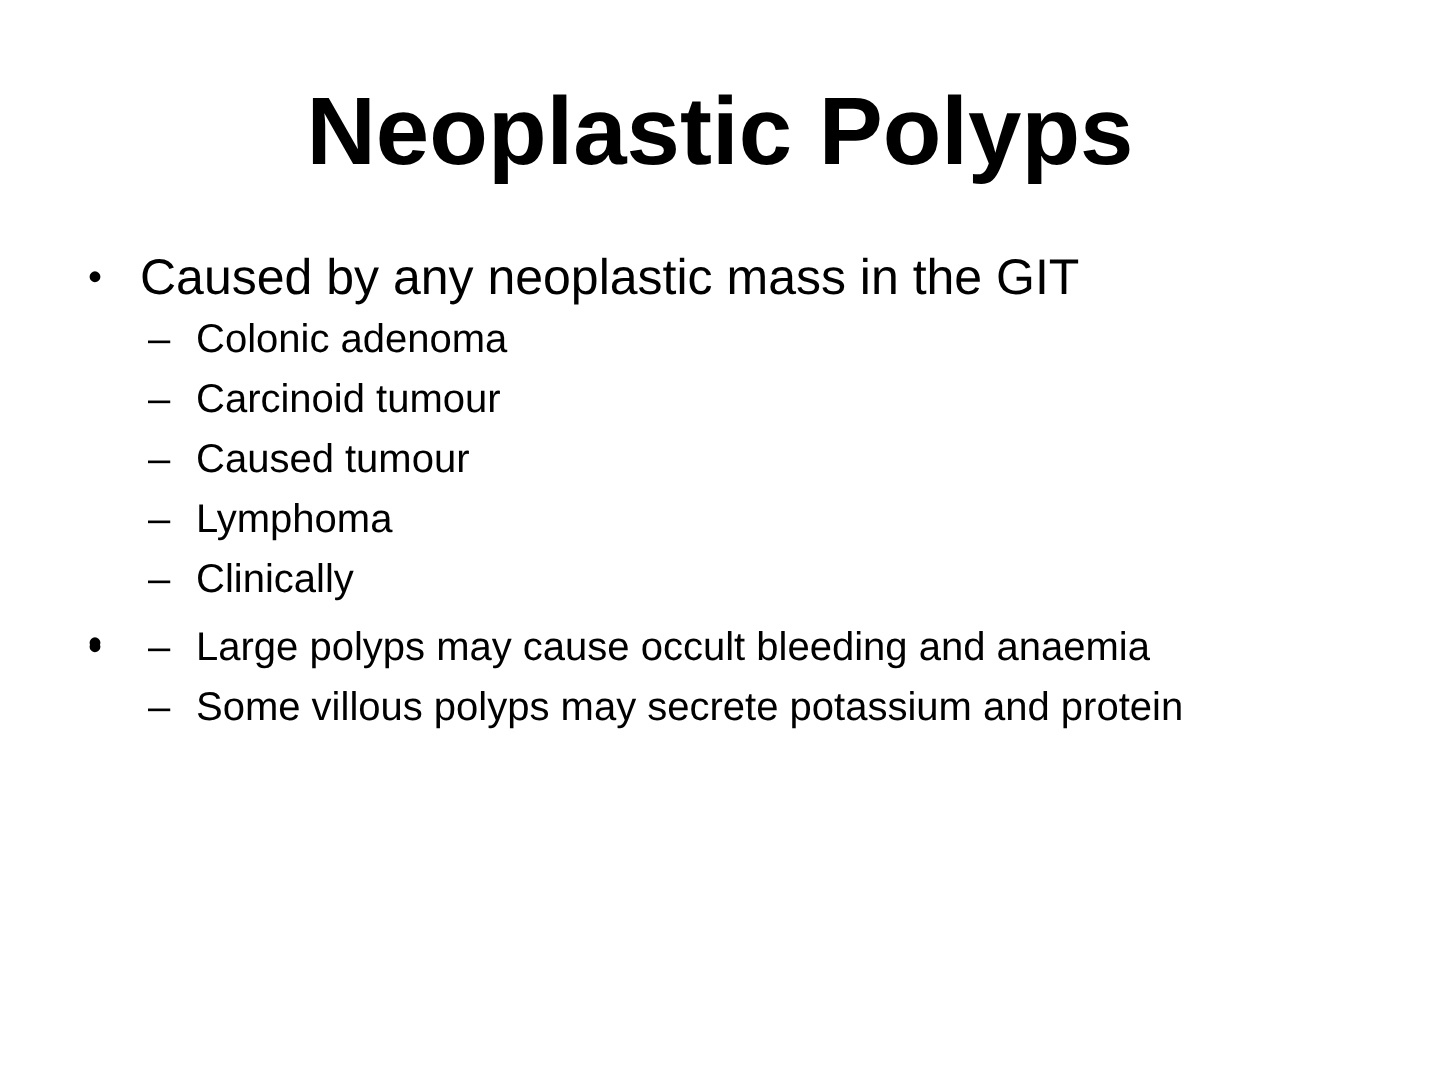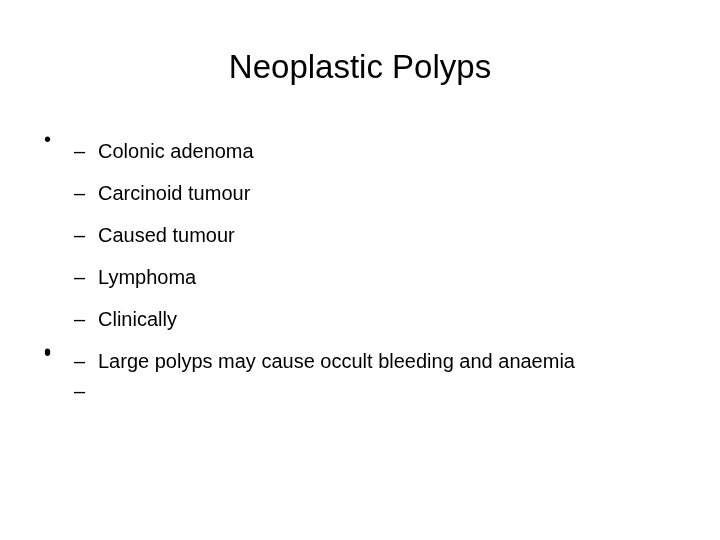--- a/index.html
+++ b/index.html
@@ -3,44 +3,45 @@
   <meta charset="utf-8">
   <style>
     html, body { margin: 0; padding: 0; }
     body {
       width: 720px; height: 540px; background: #ffffff; overflow: hidden;
       font-family: "Liberation Sans", "DejaVu Sans", sans-serif; color: #000;
       position: relative;
     }
     .title {
       position: absolute; left: 0; top: 42px; width: 720px; text-align: center;
-      font-size: 33px; line-height: 50px; color: #000;
+      font-size: 48px; line-height: 50px; color: #000; font-weight: bold;
     }
     .content { position: absolute; left: 44px; top: 124px; width: 660px; }
     .l1 {
       position: relative; padding-left: 26px; font-size: 25px; line-height: 31px;
     }
     .l1 .bullet { position: absolute; left: 0; top: 0; font-size: 20px; line-height: 31px; }
     .l2 {
       position: relative; padding-left: 54px; font-size: 20px; line-height: 30px;
       margin-left: 0;
     }
     .l2 .dash { position: absolute; left: 30px; top: 0; }
-    .l2 .txt { display: block; width: 600px; margin-top: 12px; }
+    .l2 .txt { display: block; width: 600px; }
     .l2.wrap { line-height: 27px; }
   </style>
 </head>
 <body>
 
 <div>
   <div class="title">Neoplastic Polyps</div>
 
   <div class="content">
     <div class="l1">
       <span class="bullet">•</span>
+      <span>Caused by any neoplastic mass in the GIT</span>
     </div>
     <div class="l2">
       <span class="dash">–</span>
       <span class="txt">Colonic adenoma</span>
     </div>
     <div class="l2">
       <span class="dash">–</span>
       <span class="txt">Carcinoid tumour</span>
     </div>
     <div class="l2">
@@ -62,15 +63,16 @@
 
     <div class="l1" style="margin-top:4px">
       <span class="bullet">•</span>
     </div>
     <div class="l2" style="margin-top:2px">
       <span class="dash">–</span>
       <span class="txt">Large polyps may cause occult bleeding and anaemia</span>
     </div>
     <div class="l2 wrap" style="margin-top:2px">
       <span class="dash">–</span>
+      <span class="txt" style="width:520px">Some villous polyps may secrete potassium and protein</span>
     </div>
   </div>
 </div>
 
 </body></html>

